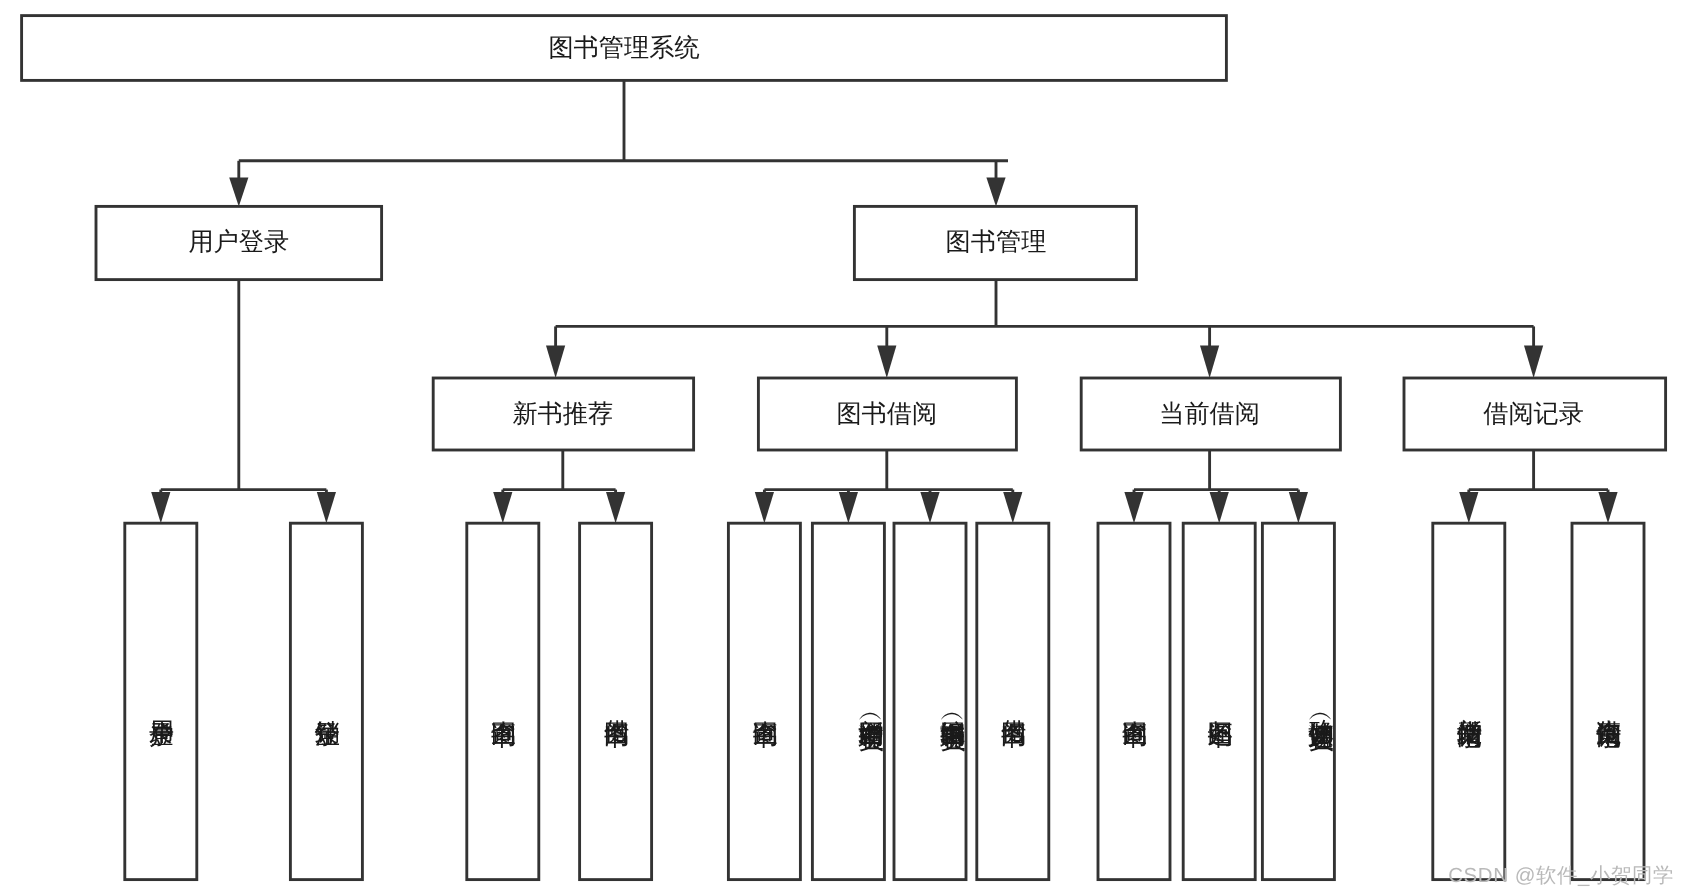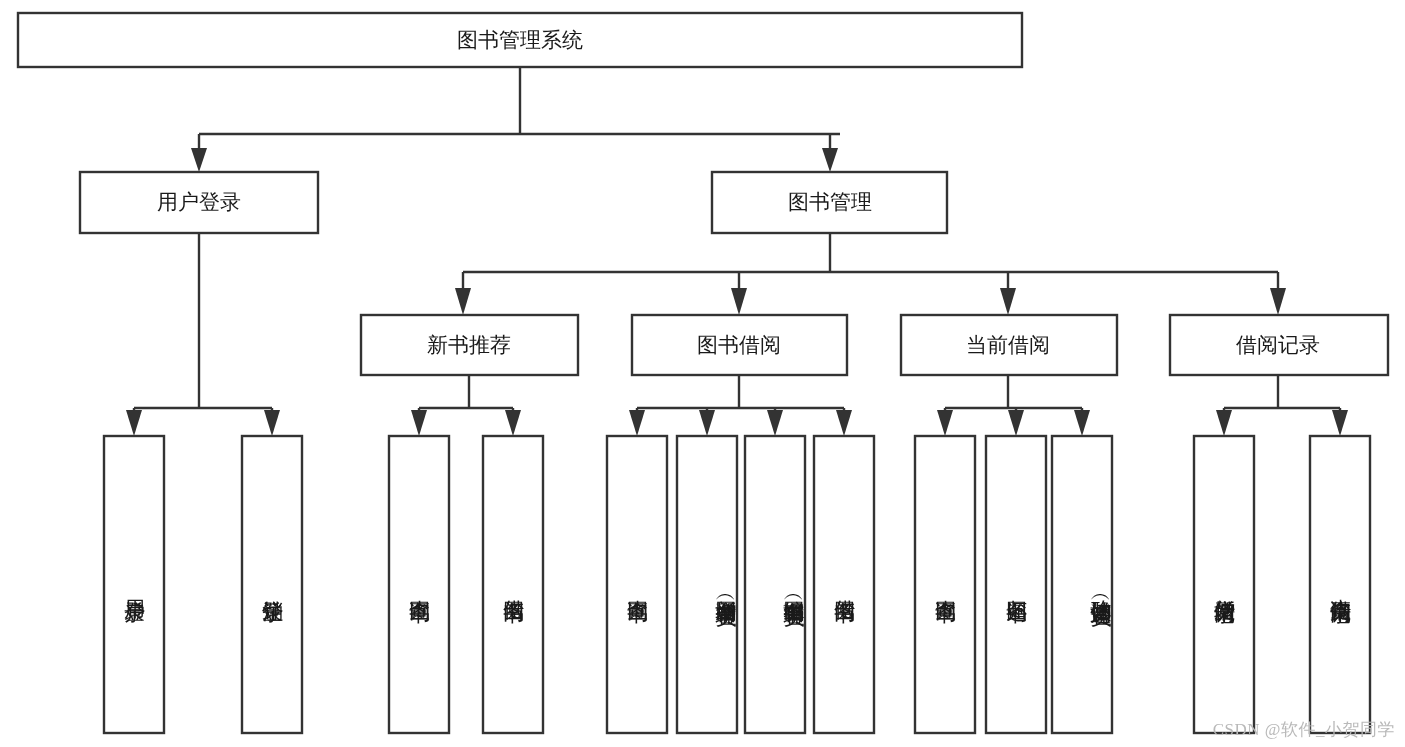--- a/index.html
+++ b/index.html
@@ -60,21 +60,21 @@
     line-height: 1.12;
     letter-spacing: 1px;
     color: #1a1a1a;
     white-space: nowrap;
     pointer-events: none;
   }
   #watermark {
     position: absolute;
     right: 10px;
     bottom: 6px;
-    font-family: Liberation Serif, serif;
+    font-family: Liberation Sans, sans-serif;
     font-size: 17px;
     color: #b9b9b9;
     letter-spacing: 0.5px;
     white-space: nowrap;
   }
 </style>
 </head>
 <body>
 
 <div id="diagram-root">

